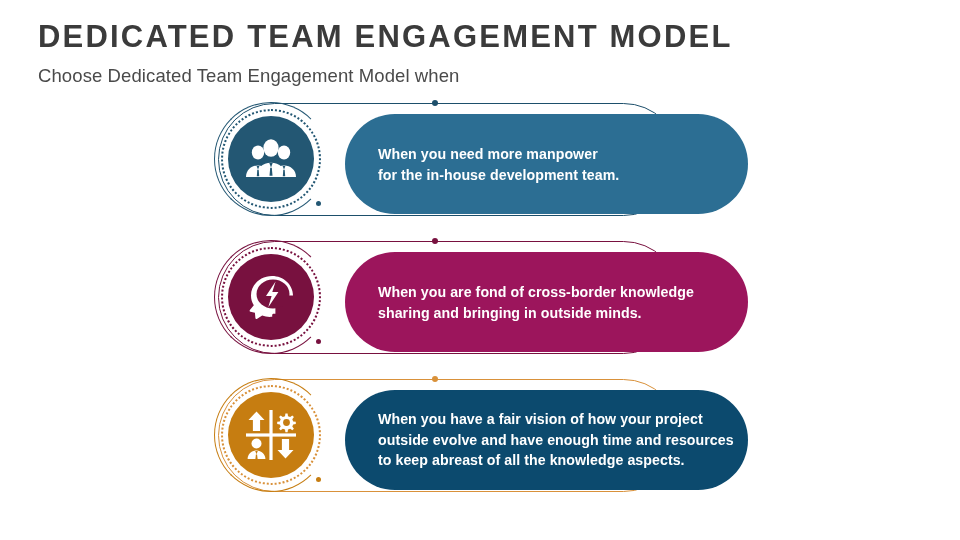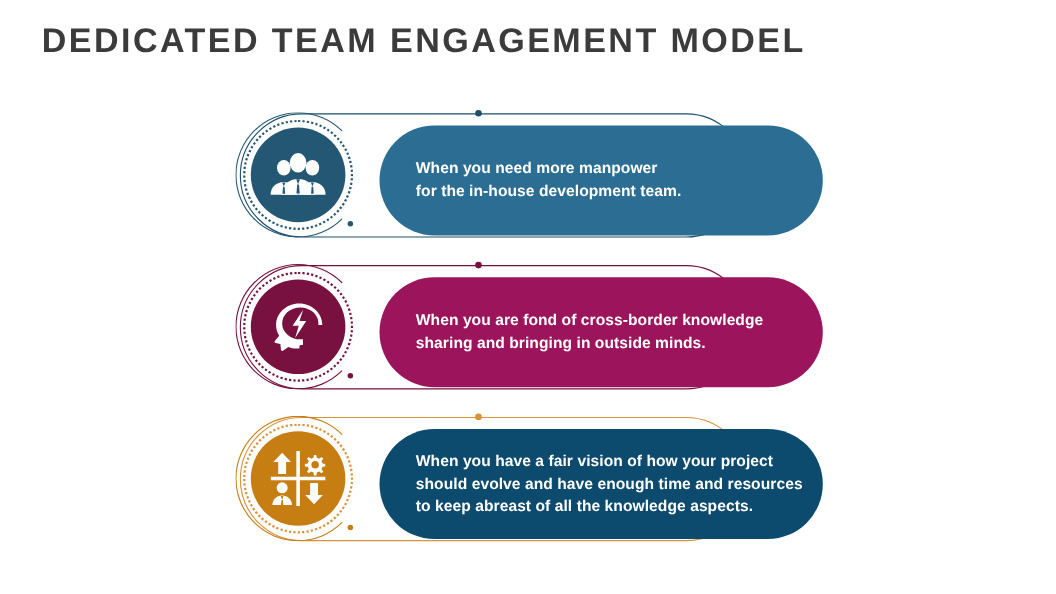--- a/index.html
+++ b/index.html
@@ -180,20 +180,21 @@
   .c-orange  .ghost-pill  { border-color: #d9913a; }
   .c-orange  .ghost-dot   { background: #d9913a; }
 </style>
 </head>
 <body>
 
 <div id="slide">
 
   <div id="header">
     <div id="title">DEDICATED TEAM ENGAGEMENT MODEL</div>
+    <div id="subtitle">Choose Dedicated Team Engagement Model when</div>
   </div>
 
   <div class="row row-1 c-blue">
 
     <div class="ghost-pill"></div>
     <div class="ghost-dot"></div>
 
     <div class="badge">
       <div class="badge-arc"></div>
       <div class="arc-dot"></div>
@@ -281,19 +282,19 @@
             <path d="M9.2 40.9h2.6l-1.3 3.4z"></path>
             <path d="M9.9 44.5h1.2l.5 4.5H9.4z"></path>
           </g>
         </svg>
       </div>
     </div>
 
     <div class="pill">
       <div class="pill-text">
         <span class="ln">When you have a fair vision of how your project</span>
-        <span class="ln">should evolve and have enough time and resources</span>
+        <span class="ln">outside evolve and have enough time and resources</span>
         <span class="ln">to keep abreast of all the knowledge aspects.</span>
       </div>
     </div>
   </div>
 
 </div>
 
 </body></html>

